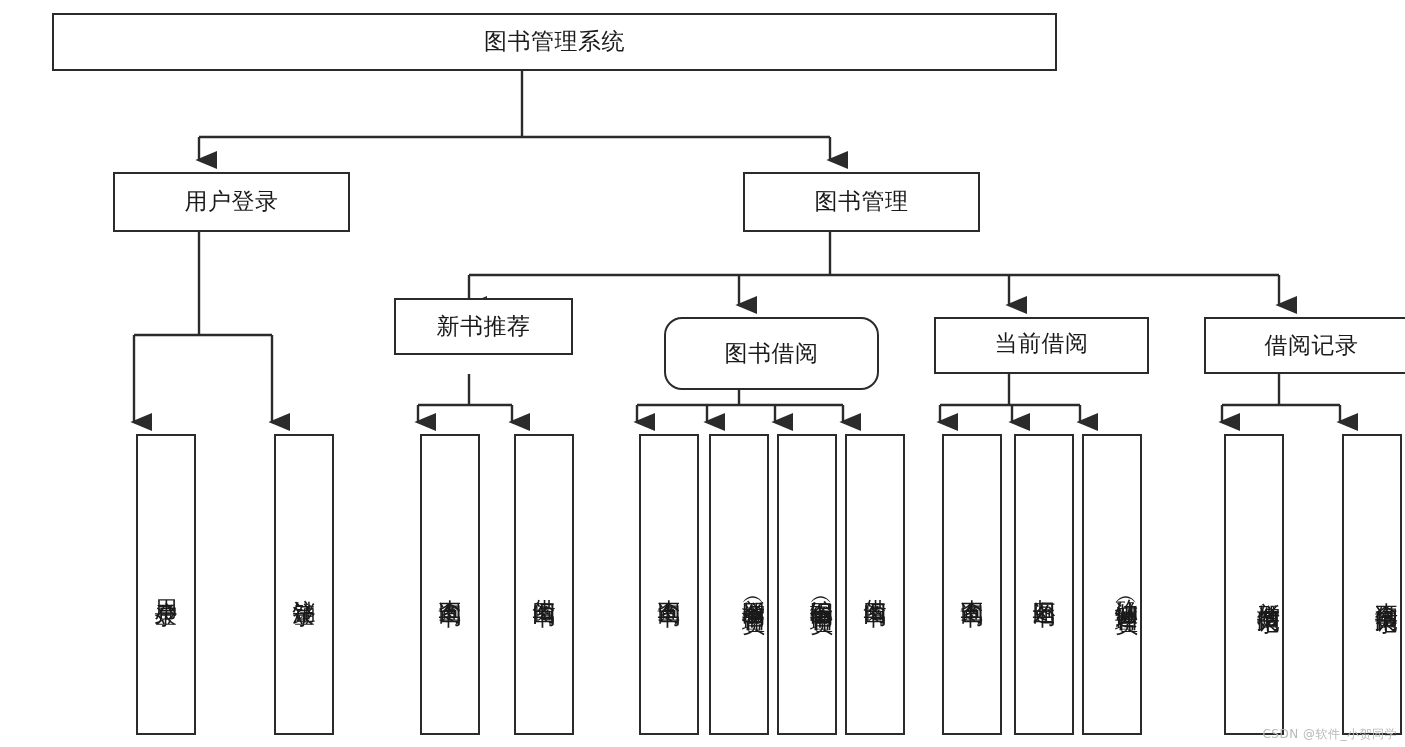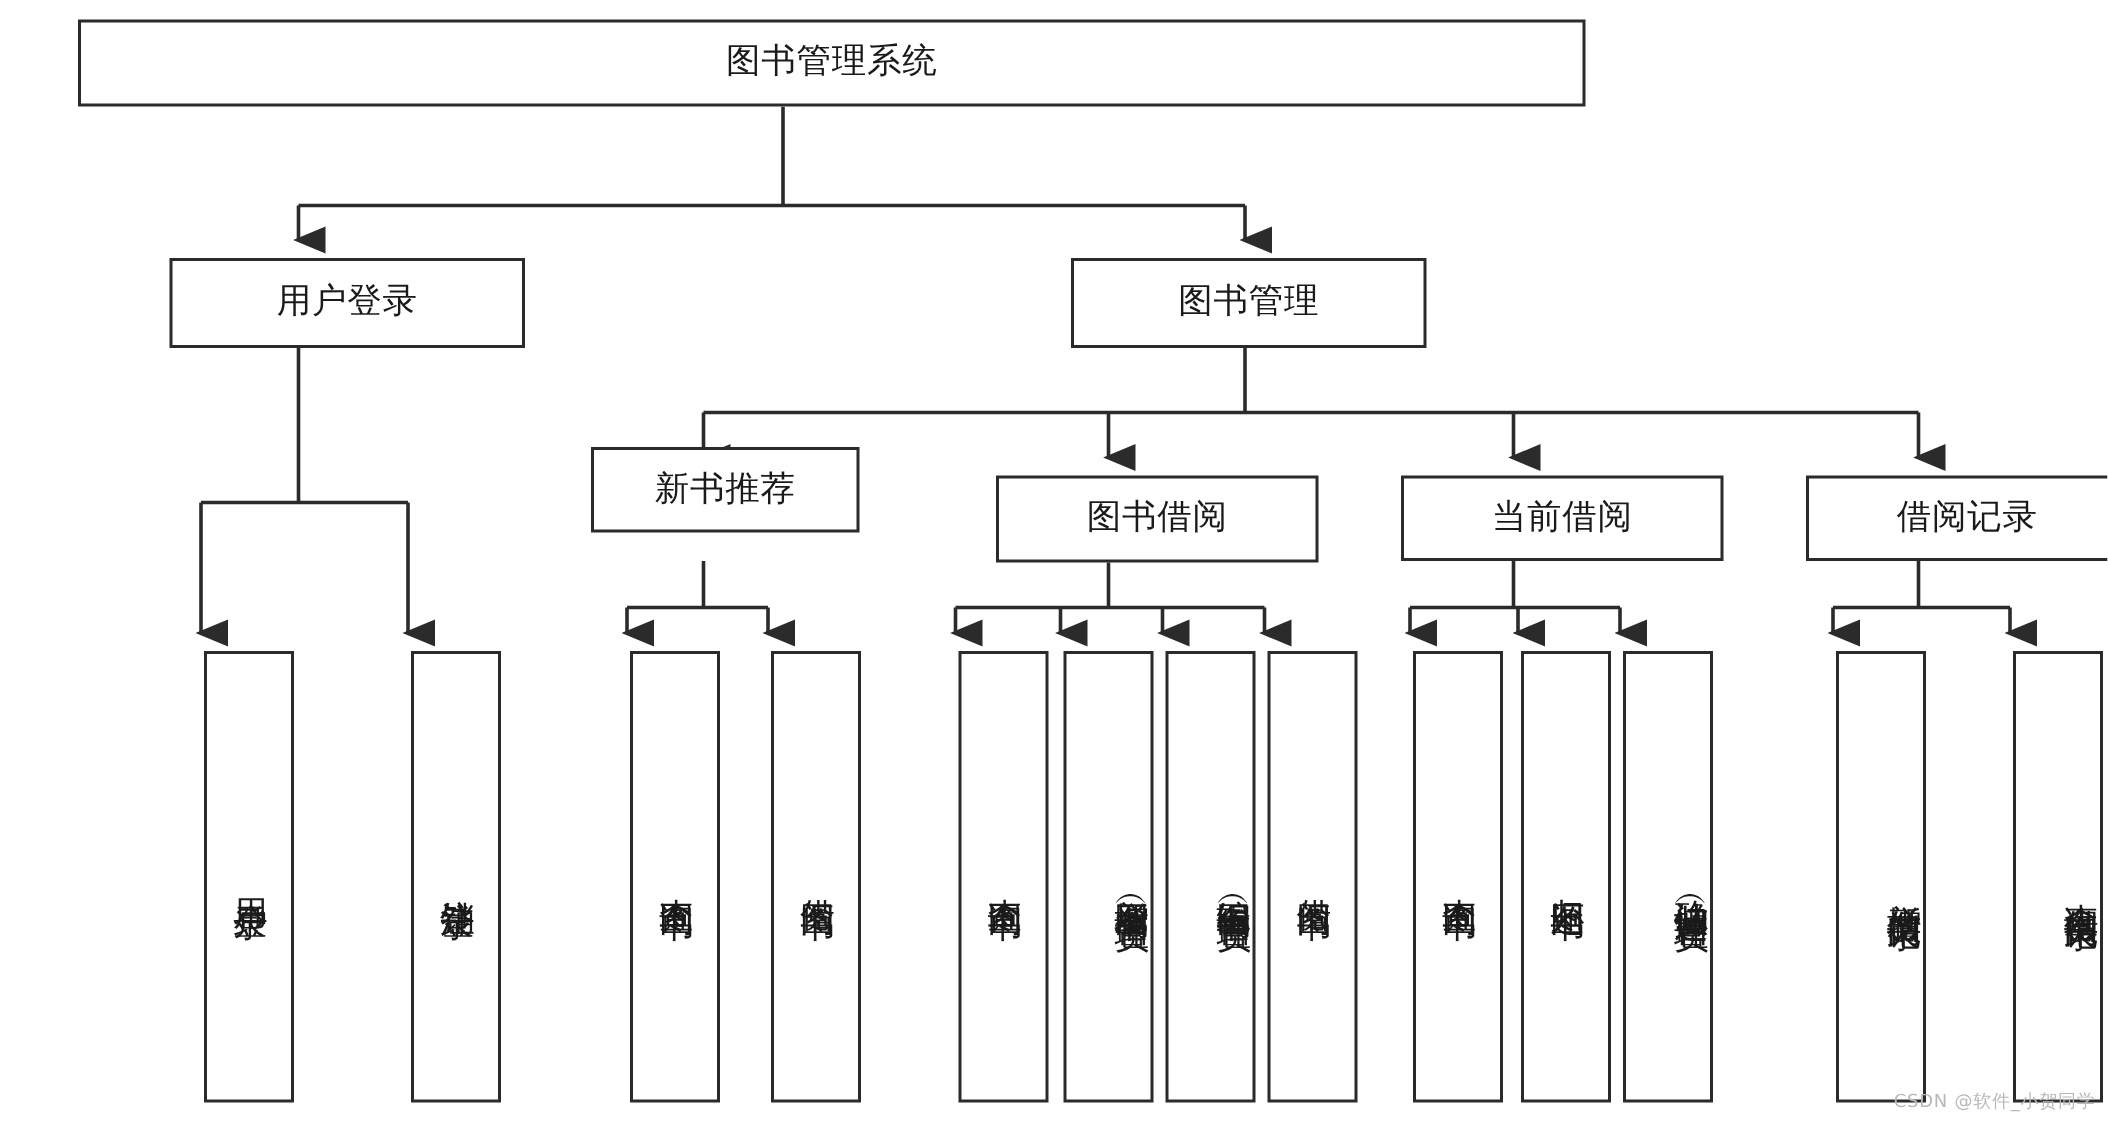--- a/index.html
+++ b/index.html
@@ -118,25 +118,25 @@
       <path d="M 1279 374 L 1279 405"></path>
       <path d="M 1222 405 L 1340 405"></path>
       <path d="M 1222 405 L 1222 422" marker-end="url(#arrow)"></path>
       <path d="M 1340 405 L 1340 422" marker-end="url(#arrow)"></path>
     </g>
   </svg>
 
   <div class="node horiz" id="node-root" style="left: 20px; top: 13px; width: 1005px; height: 58px;">图书管理系统</div>
 
   <div class="node horiz" id="node-l2-0" style="left: 81px; top: 172px; width: 237px; height: 60px;">用户登录</div>
-  <div class="node horiz" id="node-l2-1" style="left: 682px; top: 172px; width: 237px; height: 60px;">图书管理</div>
+  <div class="node horiz" id="node-l2-1" style="left: 711px; top: 172px; width: 237px; height: 60px;">图书管理</div>
 
   <div class="node horiz" id="node-l3-0" style="left: 362px; top: 298px; width: 179px; height: 57px;">新书推荐</div>
-  <div class="node horiz" id="node-l3-1" style="left: 632px; top: 317px; width: 215px; height: 58px;">图书借阅</div>
-  <div class="node horiz" id="node-l3-2" style="left: 902px; top: 317px; width: 215px; height: 57px;">当前借阅</div>
+  <div class="node horiz" id="node-l3-1" style="left: 632px; top: 317px; width: 215px; height: 73px; border-radius: 18px;">图书借阅</div>
+  <div class="node horiz" id="node-l3-2" style="left: 902px; top: 317px; width: 215px; height: 57px; font-family: Liberation Mono, monospace;">当前借阅</div>
   <div class="node horiz" id="node-l3-3" style="left: 1172px; top: 317px; width: 215px; height: 57px;">借阅记录</div>
 
   <div class="node vert midalign" id="node-leaf-0" style="left: 104px; top: 434px; width: 60px; height: 301px;">用户登录</div>
   <div class="node vert midalign" id="node-leaf-1" style="left: 242px; top: 434px; width: 60px; height: 301px;">注销登录</div>
   <div class="node vert midalign" id="node-leaf-2" style="left: 388px; top: 434px; width: 60px; height: 301px;">查询图书</div>
   <div class="node vert midalign" id="node-leaf-3" style="left: 482px; top: 434px; width: 60px; height: 301px;">借阅图书</div>
   <div class="node vert midalign" id="node-leaf-4" style="left: 607px; top: 434px; width: 60px; height: 301px;">查询图书</div>
   <div class="node vert" id="node-leaf-5" style="left: 677px; top: 434px; width: 60px; height: 301px;">新增图书（管理员）</div>
   <div class="node vert" id="node-leaf-6" style="left: 745px; top: 434px; width: 60px; height: 301px;">编辑图书（管理员）</div>
   <div class="node vert midalign" id="node-leaf-7" style="left: 813px; top: 434px; width: 60px; height: 301px;">借阅图书</div>

